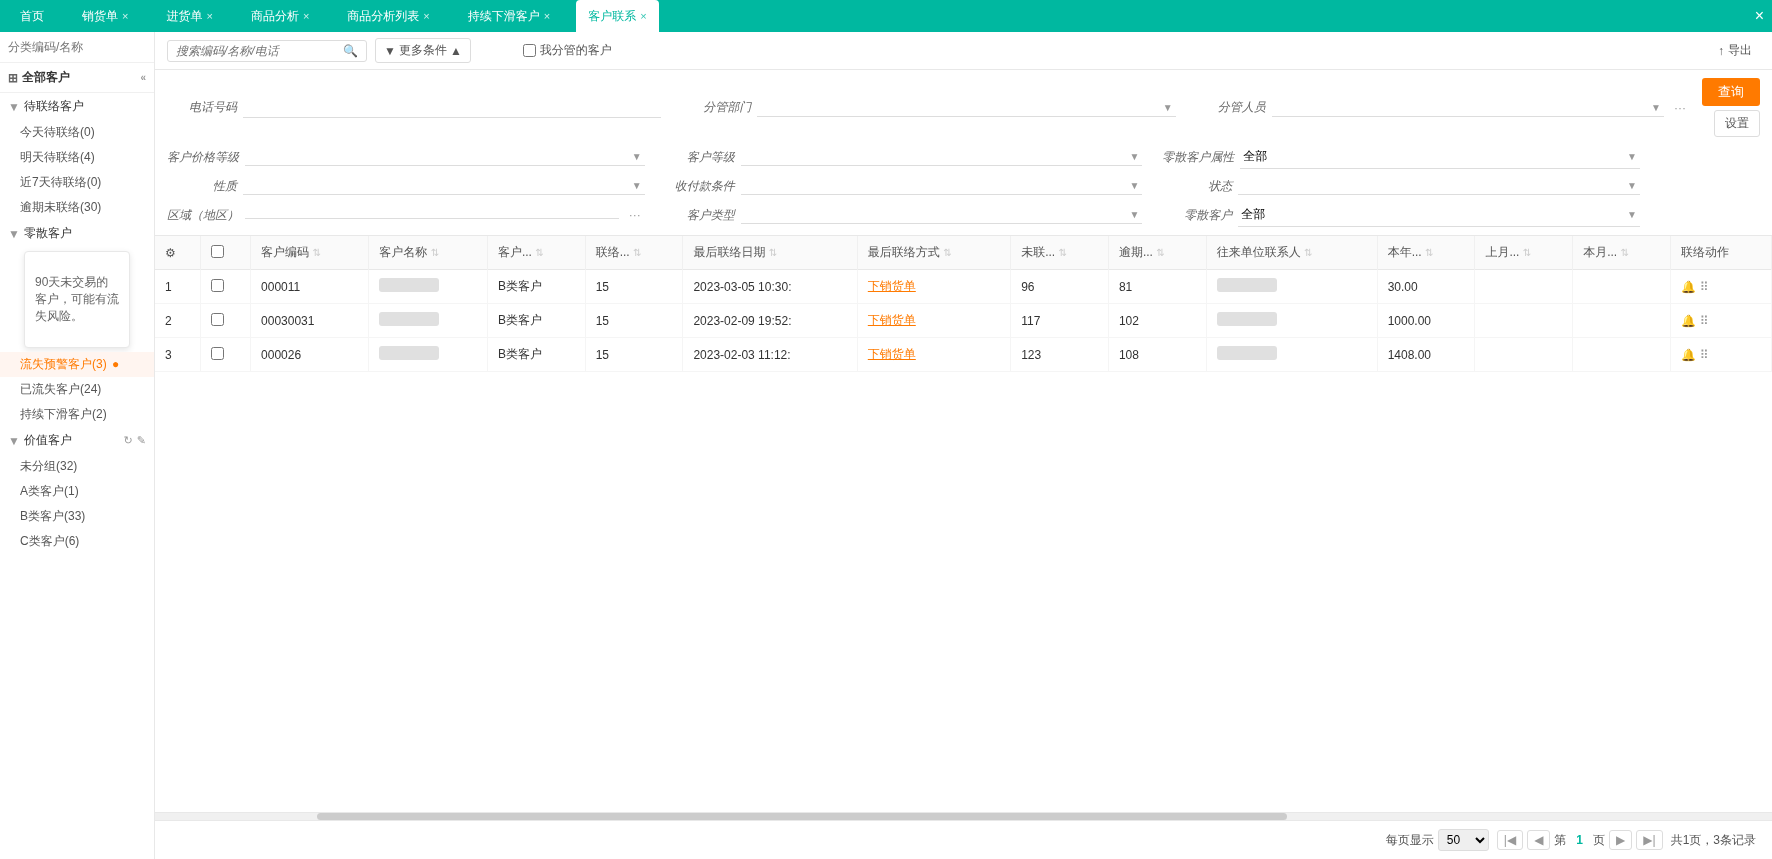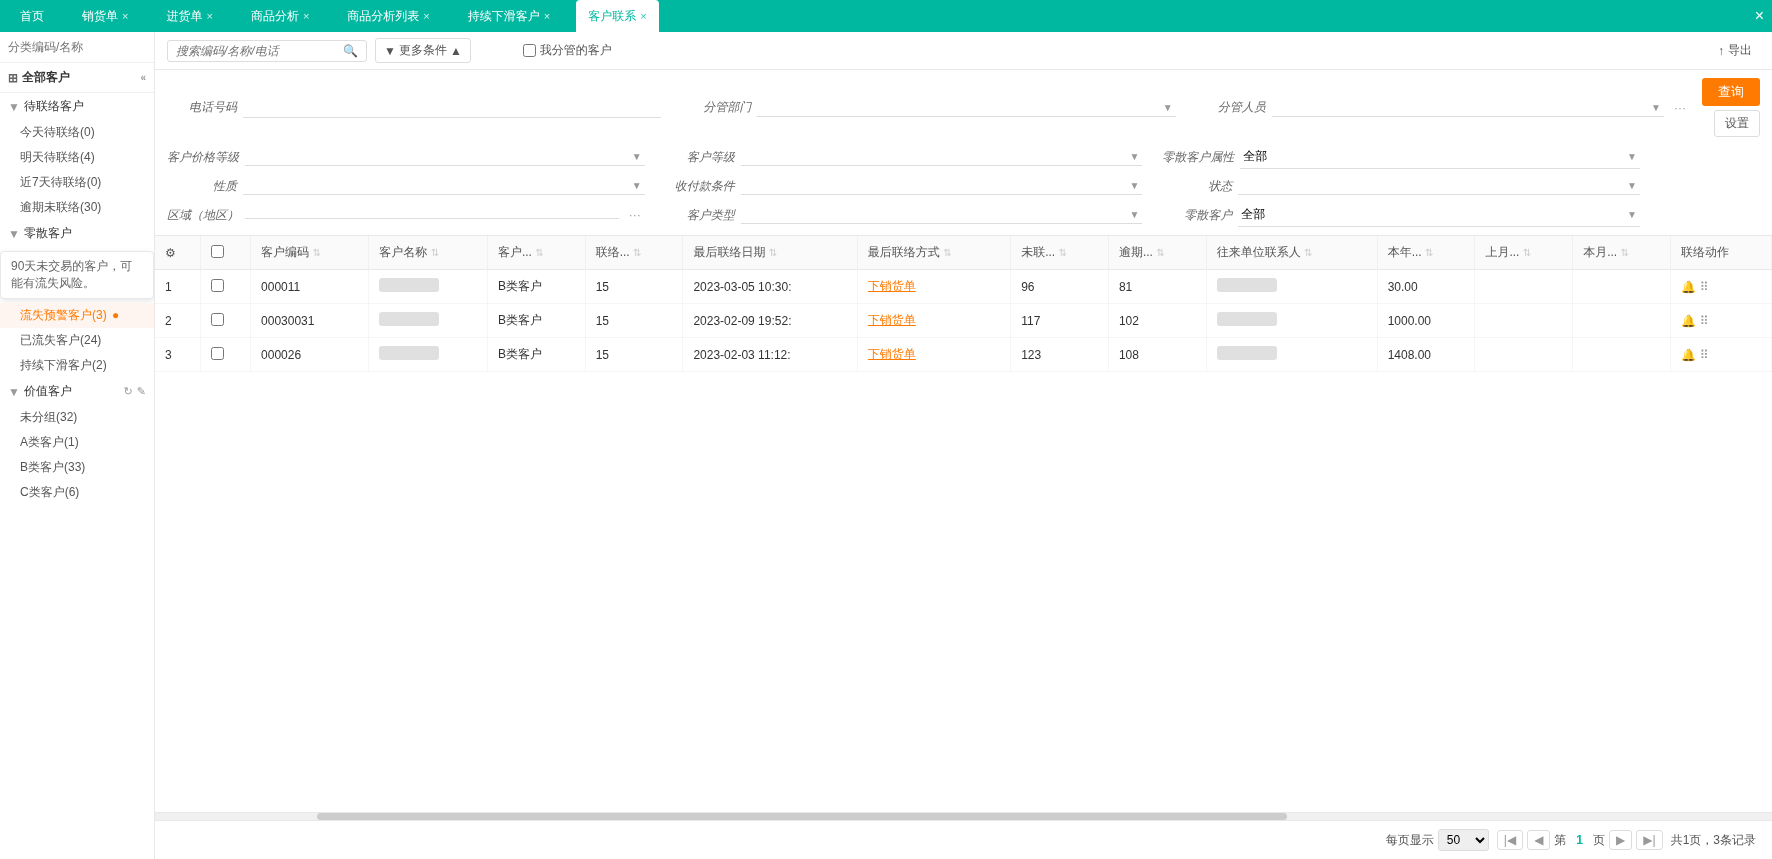--- a/index.html
+++ b/index.html
@@ -101,24 +101,24 @@
     }
     .sidebar-item.active {
       color: #ff7a00;
       background: #fff5f0;
     }
 
     .tooltip-box {
       background: white;
       border: 1px solid #e8e8e8;
       border-radius: 4px;
-      padding: 6px 10px;
+      padding: 22px 10px;
       font-size: 11px;
       color: #666;
-      margin: 4px 0;
+      margin: 4px 24px;
       box-shadow: 0 2px 6px rgba(0,0,0,0.1);
     }
 
     
     .content-area {
       flex: 1;
       display: flex;
       flex-direction: column;
       overflow: hidden;
     }

